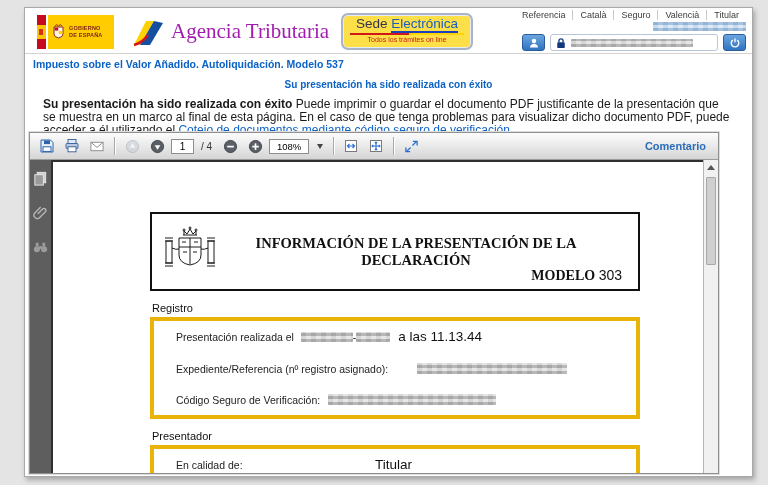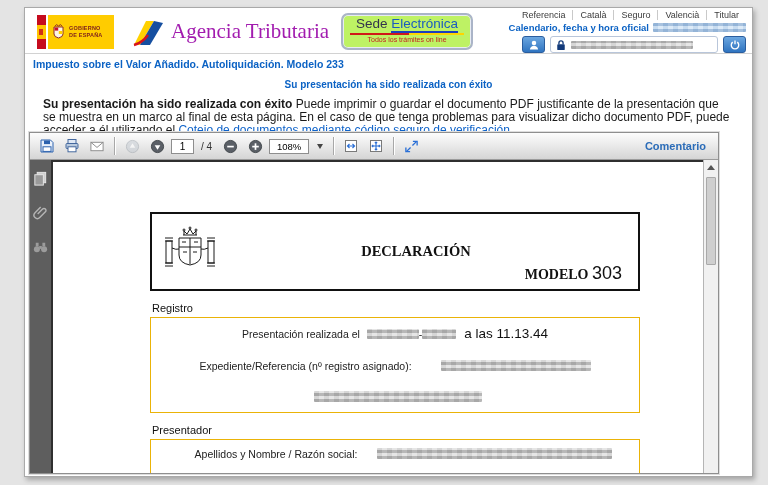--- a/index.html
+++ b/index.html
@@ -19,21 +19,21 @@
   .hdr { position:relative; height:46px; border-bottom:1px solid #d2d2d2; }
   .logo-row { position:absolute; left:12px; top:5px; display:flex; align-items:center; }
   .flag-strip { width:9px; height:34px; margin-right:2px;
     background:linear-gradient(180deg,#c60b1e 0 28%,#ffc400 28% 72%,#c60b1e 72%); position:relative;}
   .flag-strip::after{content:""; position:absolute; left:2px; top:14px; width:4px; height:6px; background:#c60b1e; opacity:.8;}
   .gob-box { width:66px; height:34px; background:#ffcc00; display:flex; align-items:center; gap:3px; padding:0 3px; }
   .gob-text { font-size:5.5px; line-height:6.5px; font-weight:bold; color:#7c1d1d; letter-spacing:.2px; }
   .aeat-logo { display:flex; align-items:center; gap:7px; margin-left:16px; cursor:pointer; }
   .aeat-name { font-family:"Liberation Serif", serif; font-size:21px; color:#a21caf; white-space:nowrap; }
   .sede-box { margin-left:12px; width:132px; height:37px; border:2px solid #aab4c8; border-radius:7px;
-    background:#bef264; text-align:center; padding-top:2px; cursor:pointer; box-shadow:0 0 0 1px #e7ebf3 inset;}
+    background:#fde047; text-align:center; padding-top:2px; cursor:pointer; box-shadow:0 0 0 1px #e7ebf3 inset;}
   .sede-l1 { font-size:13.5px; line-height:14px; }
   .sede-w1 { color:#33334d; }
   .sede-w2 { color:#1a5bc0; border-bottom:2px solid #1a3fbf; padding-bottom:0px; }
   .sede-line { height:2px; margin:2px 7px 1px; background:linear-gradient(90deg,#d01818 0 52%, #ffd400 52%); }
   .sede-tag { font-size:7px; color:#c22222; }
   .hdr-right { position:absolute; right:6px; top:2px; text-align:right; }
   .langs { display:flex; justify-content:flex-end; font-size:9px; color:#3c3c3c; }
   .lang { padding:0 7px; border-left:1px solid #c9c9c9; cursor:pointer; }
   .lang:first-child { border-left:none; }
   .cal-row { margin-top:2px; display:flex; justify-content:flex-end; align-items:center; gap:4px;
@@ -83,23 +83,23 @@
   .tri-up { width:0; height:0; border-left:4px solid transparent; border-right:4px solid transparent; border-bottom:5px solid #555; }
   .thumb { position:absolute; top:17px; left:2px; right:2px; height:88px; background:#cfcfcf;
     border:1px solid #a9a9a9; border-radius:1px; }
   
   .pdfdoc { margin:50px 0 0 97px; width:490px; color:#111; }
   .doc-headbox { border:2px solid #111; height:79px; position:relative; display:flex; align-items:center; padding:0 10px; }
   .doc-titlewrap { flex:1; text-align:center; font-family:"Liberation Serif", serif; font-weight:bold;
     font-size:14.5px; line-height:17px; padding-right:14px; }
   .doc-modelo { position:absolute; right:16px; bottom:5px; font-family:"Liberation Serif", serif;
     font-weight:bold; font-size:14px; }
-  .doc-modelo .num { font-family:"Liberation Sans", sans-serif; font-weight:normal; font-size:18px; }
+  .doc-modelo .num { font-family:"Liberation Sans", sans-serif; font-weight:normal; font-size:14px; }
   .sec-h { font-size:11px; font-weight:normal; margin:11px 0 3px 2px; }
-  .sec-box { border:1px solid #eab308; padding:8px 10px 9px;text-align:center; }
+  .sec-box { border:4px solid #eab308; padding:8px 22px 9px; }
   .drow { font-size:10.5px; color:#222; margin-top:19px; white-space:nowrap; }
   .drow:first-child { margin-top:0; }
   .big { font-size:13.5px; color:#111; }
   .plabel { display:inline-block; width:196px; }
 </style>
 </head>
 <body>
 
 <div class="page">
 
@@ -138,21 +138,20 @@
 
     <div class="hdr-right">
       <div class="langs">
         <span class="lang">Referencia</span>
         <span class="lang">Català</span>
         <span class="lang">Seguro</span>
         <span class="lang">Valencià</span>
         <span class="lang">Titular</span>
       </div>
       <div class="cal-row">
-        <span>Calendario, fecha y hora oficial</span>
         <span class="rx rx-blue" style="width:93px;height:9px;"></span>
       </div>
       <div class="user-row">
         <div class="blue-btn">
           <svg width="12" height="12" viewBox="0 0 16 16">
             <circle cx="8" cy="5.2" r="3" fill="#fff"></circle>
             <path d="M2.5 14c.5-3.5 3-5 5.5-5s5 1.5 5.5 5z" fill="#fff"></path>
           </svg>
         </div>
         <div class="user-field">
@@ -165,21 +164,21 @@
         <div class="blue-btn">
           <svg width="12" height="12" viewBox="0 0 16 16">
             <path d="M8 2v5" stroke="#fff" stroke-width="1.8"></path>
             <path d="M5 4.2a5 5 0 106 0" fill="none" stroke="#fff" stroke-width="1.8"></path>
           </svg>
         </div>
       </div>
     </div>
   </div>
 
-  <div class="breadcrumb">Impuesto sobre el Valor Añadido. Autoliquidación. Modelo 233</div>
+  <div class="breadcrumb">Impuesto sobre el Valor Añadido. Autoliquidación. Modelo 537</div>
 
   <div class="headline">Su presentación ha sido realizada con éxito</div>
 
   <p class="para"><b>Su presentación ha sido realizada con éxito</b><span> Puede imprimir o guardar el documento PDF justificante de la presentación que se muestra en un marco al final de esta página. En el caso de que tenga problemas para visualizar dicho documento PDF, puede acceder a él utilizando el </span><a class="lnk">Cotejo de documentos mediante código seguro de verificación</a><span> .</span></p>
 
   <p class="csv-line"><span>La autenticidad de esta declaración puede ser comprobada mediante el Código Seguro de Verificación </span><span class="rx" style="width:96px;height:9px;"></span><span> en </span><a class="lnk">https://www.agenciatributaria.gob.es</a></p>
 
   <div class="viewer">
     <div class="toolbar">
       <div class="tbtn">
@@ -287,51 +286,49 @@
               <path d="M17 16h22v17q0 8-11 10-11-2-11-10z"></path>
               <path d="M28 16v26M17 25h22"></path>
               <path d="M20 20h4M32 20h4M21 30h4M31 30h4"></path>
               <rect x="4" y="19" width="6" height="22"></rect>
               <path d="M3 19h8M3 41h8M3 16h8M3 44h8"></path>
               <rect x="46" y="19" width="6" height="22"></rect>
               <path d="M45 19h8M45 41h8M45 16h8M45 44h8"></path>
               <path d="M10 26q4 2 7 1M46 26q-4 2-7 1"></path>
             </svg>
             <div class="doc-titlewrap">
+              <div>INFORMACIÓN DE LA PRESENTACIÓN DE LA</div>
               <div>DECLARACIÓN</div>
             </div>
             <div class="doc-modelo">
               <span>MODELO</span>
               <span class="num">303</span>
             </div>
           </div>
 
           <div class="sec-h">Registro</div>
           <div class="sec-box">
             <div class="drow">
               <span>Presentación realizada el</span>
               <span class="rx" style="width:52px;height:10px;margin-left:4px;"></span><span>-</span><span class="rx" style="width:34px;height:10px;"></span>
               <span class="big" style="margin-left:5px;">a las 11.13.44</span>
             </div>
             <div class="drow">
               <span>Expediente/Referencia (nº registro asignado):</span>
               <span class="rx" style="width:150px;height:11px;margin-left:26px;"></span>
             </div>
             <div class="drow">
+              <span>Código Seguro de Verificación:</span>
               <span class="rx" style="width:168px;height:11px;margin-left:5px;"></span>
             </div>
           </div>
 
           <div class="sec-h">Presentador</div>
           <div class="sec-box">
             <div class="drow">
-              <span class="plabel">Apellidos y Nombre / Razón social:</span>
-              <span class="rx" style="width:235px;height:11px;"></span>
-            </div>
-            <div class="drow">
               <span class="plabel">En calidad de:</span>
               <span class="big">Titular</span>
             </div>
           </div>
         </div>
       </div>
 
       <div class="vscroll">
         <div class="scroll-up">
           <span class="tri-up"></span>

